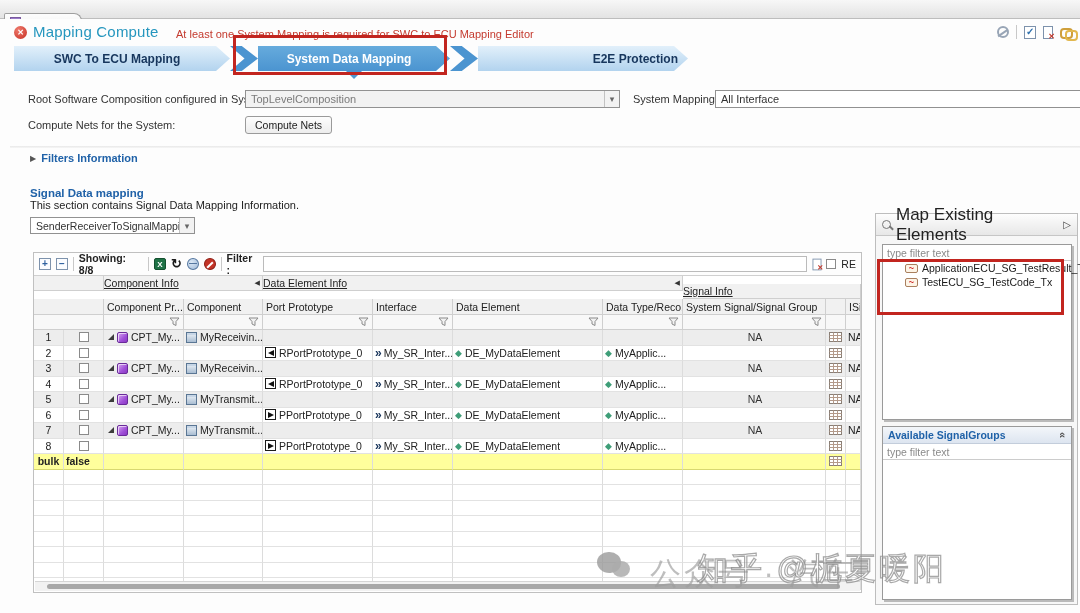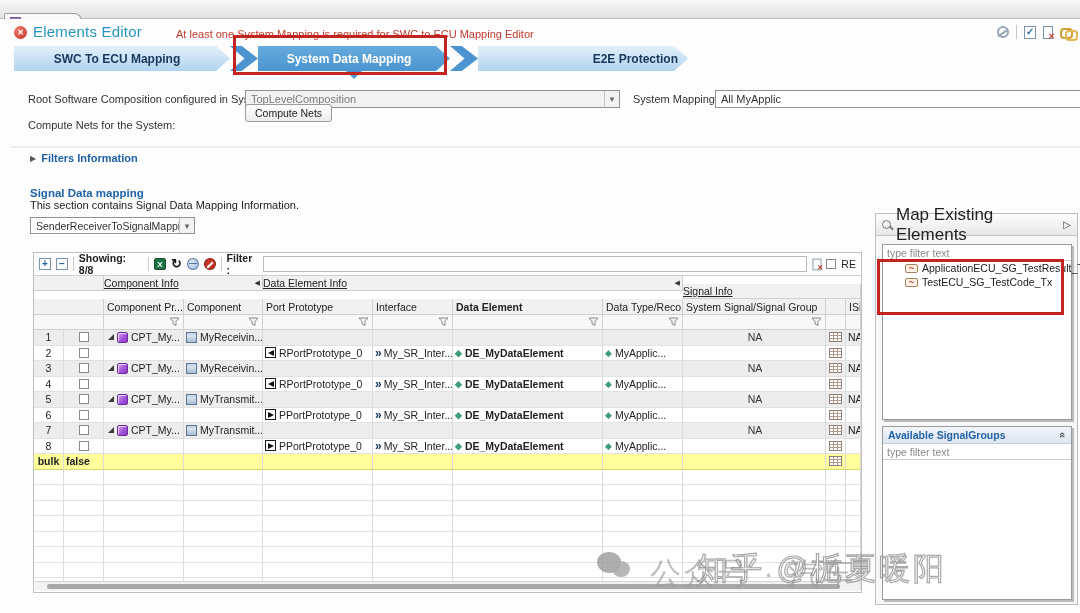--- a/index.html
+++ b/index.html
@@ -103,21 +103,21 @@
   .grow { display:flex; align-items:stretch; width:100%; }
   .gcell { border-right:1px solid #cfcfcf; border-bottom:1px solid #cfcfcf; background:#f1f1f1;
            display:flex; align-items:center; overflow:hidden; white-space:nowrap; }
   .ghead .gcell { height:15px; justify-content:flex-start; font-size:10.5px; color:#222; position:relative;text-decoration:underline; }
   .gcol-collapse { position:absolute; right:2px; font-size:7px; color:#333; }
   .chead .gcell { height:16px; font-size:10.5px; color:#222; padding-left:3px; }
   .fhead .gcell { height:15px; background:#f8f8f8; justify-content:flex-end; padding-right:3px; }
 
   .w-pre { width:70px; } .w-compgrp { width:159px; } .w-datagrp { width:420px; } .w-siggrp { flex:1;margin-top:8px; }
   .c0{width:30px;} .c1{width:40px;} .c2{width:80px;} .c3{width:79px;} .c4{width:110px;}
-  .c5{width:80px;} .c6{width:150px;font-weight:bold;} .c7{width:80px;} .c8{width:143px;} .c9{width:20px;} .c10{flex:1;}
+  .c5{width:80px;} .c6{width:150px;} .c7{width:80px;} .c8{width:143px;} .c9{width:20px;} .c10{flex:1;}
 
   .rows { height:260px; overflow:hidden; }
   .trow { display:flex; height:15.5px; }
   .trow .cell { border-right:1px solid #dcdcdc; border-bottom:1px solid #e2e2e2; display:flex;
                 align-items:center; overflow:hidden; white-space:nowrap; padding-left:2px; font-size:10.5px; }
   .trow.group .cell { background:#ededed; }
   .trow.detail .cell { background:#fff; }
   .trow.bulk .cell { background:#ffff9c; border-bottom:1px solid #d8d870; }
   .trow.empty .cell { background:#fff; }
   .cell.num { justify-content:center; padding-left:0; color:#222; }
@@ -191,21 +191,21 @@
 <div class="viewbar">
   <div class="vtab">
     <span class="vtab-icon"></span>
     <span class="vtab-label">System</span>
     <span class="vclose">✕</span>
   </div>
 </div>
 
 <div class="ed-header">
   <span class="err-badge">✕</span>
-  <span class="ed-title">Elements Editor</span>
+  <span class="ed-title">Mapping Compute</span>
   <span class="ed-warning">At least one System Mapping is required for SWC to ECU Mapping Editor</span>
   <span class="hdr-icons">
     <span class="ico-eye"></span>
     <span class="vsep"></span>
     <span class="ico-validate"></span>
     <span class="ico-docx"></span>
     <span class="ico-link"></span>
   </span>
 </div>
 
@@ -225,24 +225,24 @@
 <div class="wnotch"></div>
 
 <div class="form">
   <label class="flabel" style="left:28px; top:9px;">Root Software Composition configured in System:</label>
   <div class="combo disabled" style="left:245px; top:6px; width:375px;">
     <span class="combo-val">TopLevelComposition</span>
     <span class="combo-arrow">▾</span>
   </div>
   <label class="flabel" style="left:633px; top:9px;">System Mapping</label>
   <div class="combo" style="left:715px; top:6px; width:365px; border-right:none;">
-    <span class="combo-val">All MyApplic</span>
+    <span class="combo-val">All Interface</span>
   </div>
   <label class="flabel" style="left:28px; top:35px;">Compute Nets for the System:</label>
-  <button class="btn" style="left:245px; top:20px;">Compute Nets</button>
+  <button class="btn" style="left:245px; top:32px;">Compute Nets</button>
 </div>
 
 <div class="hdivider"></div>
 
 <div class="filters">
   <span class="tri-r">▶</span>
   <span class="sec-title">Filters Information</span>
 </div>
 
 <div class="sdm-title">Signal Data mapping</div>

